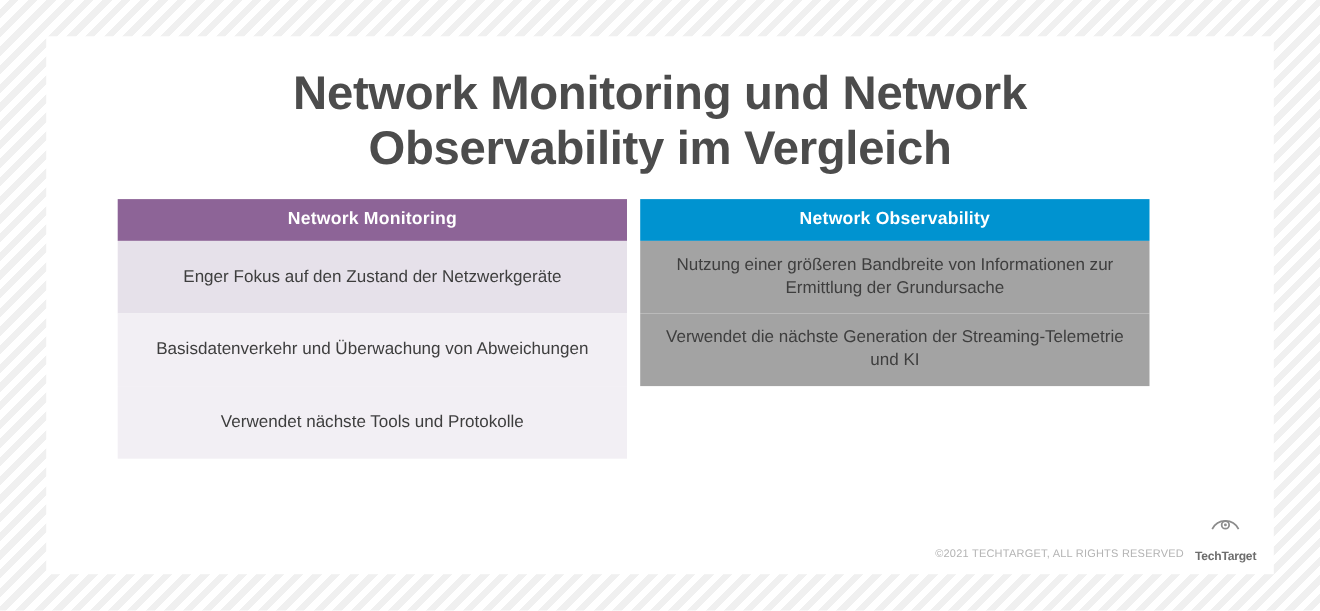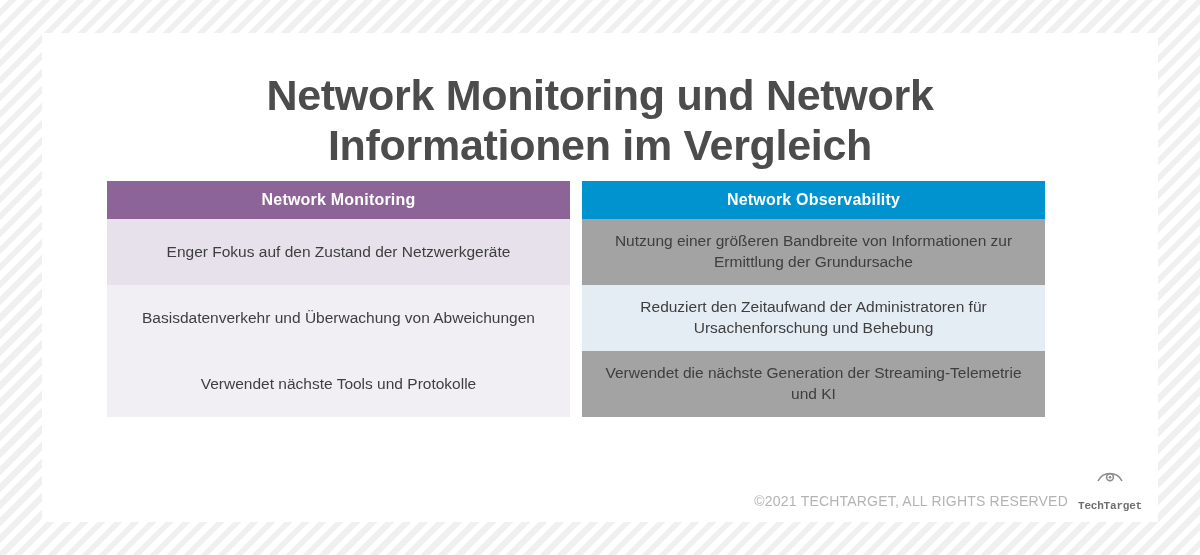--- a/index.html
+++ b/index.html
@@ -26,21 +26,21 @@
     position: absolute;
     left: 42px;
     top: 33px;
     width: 1116px;
     height: 489px;
     background: #ffffff;
     box-sizing: border-box;
   }
 
   .title {
-    margin: 10px;
+    margin: 0;
     padding-top: 27px;
     text-align: center;
     color: #4c4c4c;
     font-size: 43px;
     font-weight: bold;
     line-height: 1.17;
     letter-spacing: -0.3px;
   }
 
   .tables {
@@ -94,64 +94,62 @@
     position: absolute;
     right: 16px;
     bottom: 10px;
     display: flex;
     align-items: flex-end;
     gap: 10px;
   }
 
   .copyright {
     color: #b3b3b3;
-    font-size: 14px;
+    font-size: 10px;
     letter-spacing: 0.2px;
     padding-bottom: 3px;
   }
 
   .logo {
     display: flex;
     flex-direction: column;
     align-items: center;
     color: #808080;
   }
   .logo svg { display: block; }
   .logo-text {
     font-size: 11px;
     font-weight: bold;
     letter-spacing: -0.2px;
     color: #6e6e6e;
     margin-top: 17px;
-    font-family: Liberation Mono, monospace;
   }
 </style>
 </head>
 <body>
 
 <div class="card">
 
   <h1 class="title">
     <span>Network Monitoring und Network</span><br>
-    <span>Informationen im Vergleich</span>
+    <span>Observability im Vergleich</span>
   </h1>
 
   <div class="tables">
 
     <div class="table monitoring">
       <div class="table-header header-monitoring">Network Monitoring</div>
       <div class="row odd">Enger Fokus auf den Zustand der Netzwerkgeräte</div>
       <div class="row even">Basisdatenverkehr und Überwachung von Abweichungen</div>
       <div class="row even">Verwendet nächste Tools und Protokolle</div>
     </div>
 
     <div class="table observability">
       <div class="table-header header-observability">Network Observability</div>
       <div class="row even">Nutzung einer größeren Bandbreite von Informationen zur Ermittlung der Grundursache</div>
-      <div class="row odd">Reduziert den Zeitaufwand der Administratoren für Ursachenforschung und Behebung</div>
       <div class="row even">Verwendet die nächste Generation der Streaming-Telemetrie und KI</div>
     </div>
 
   </div>
 
   <div class="footer">
     <span class="copyright">©2021 TECHTARGET, ALL RIGHTS RESERVED</span>
     <div class="logo">
       <span>
         <svg width="26" height="13" viewBox="0 0 26 13">

